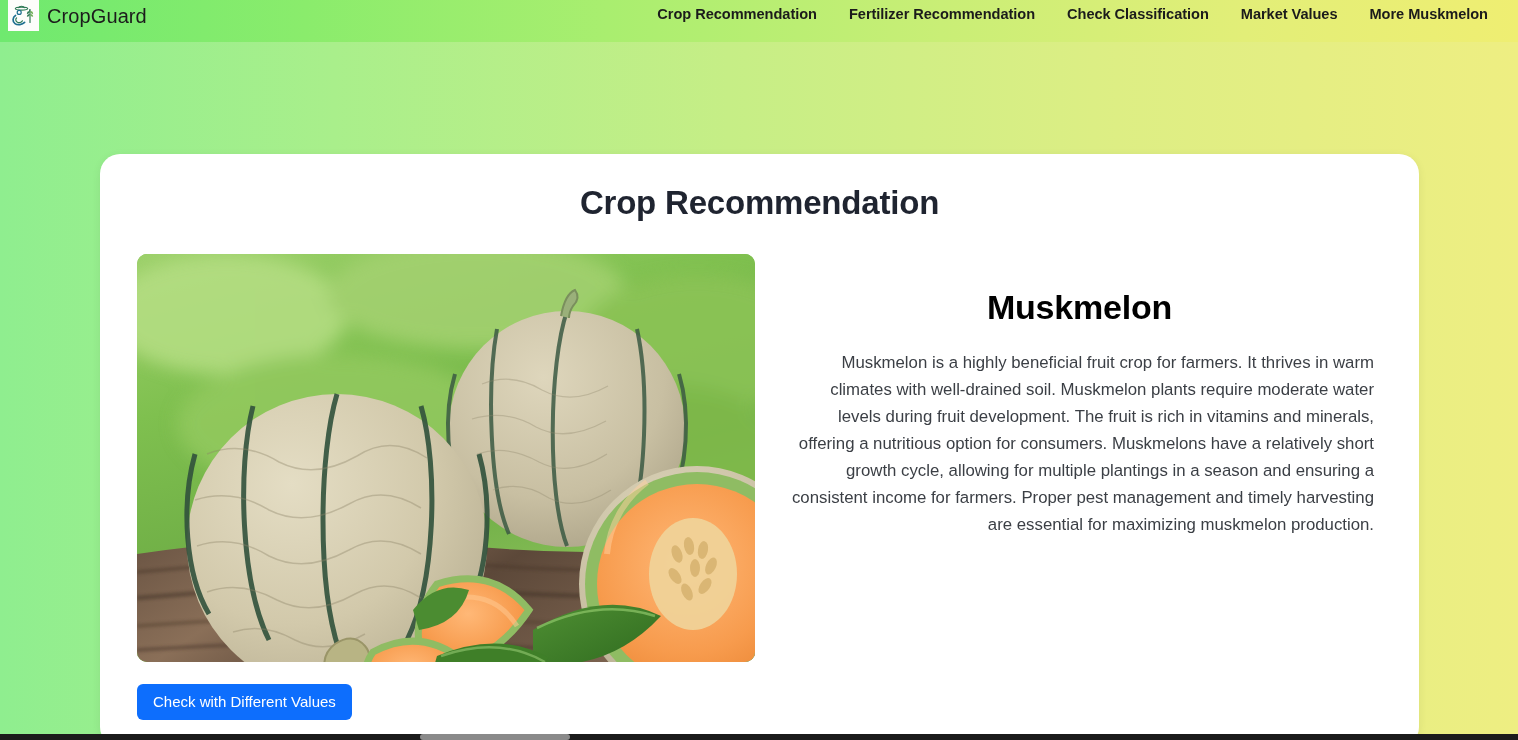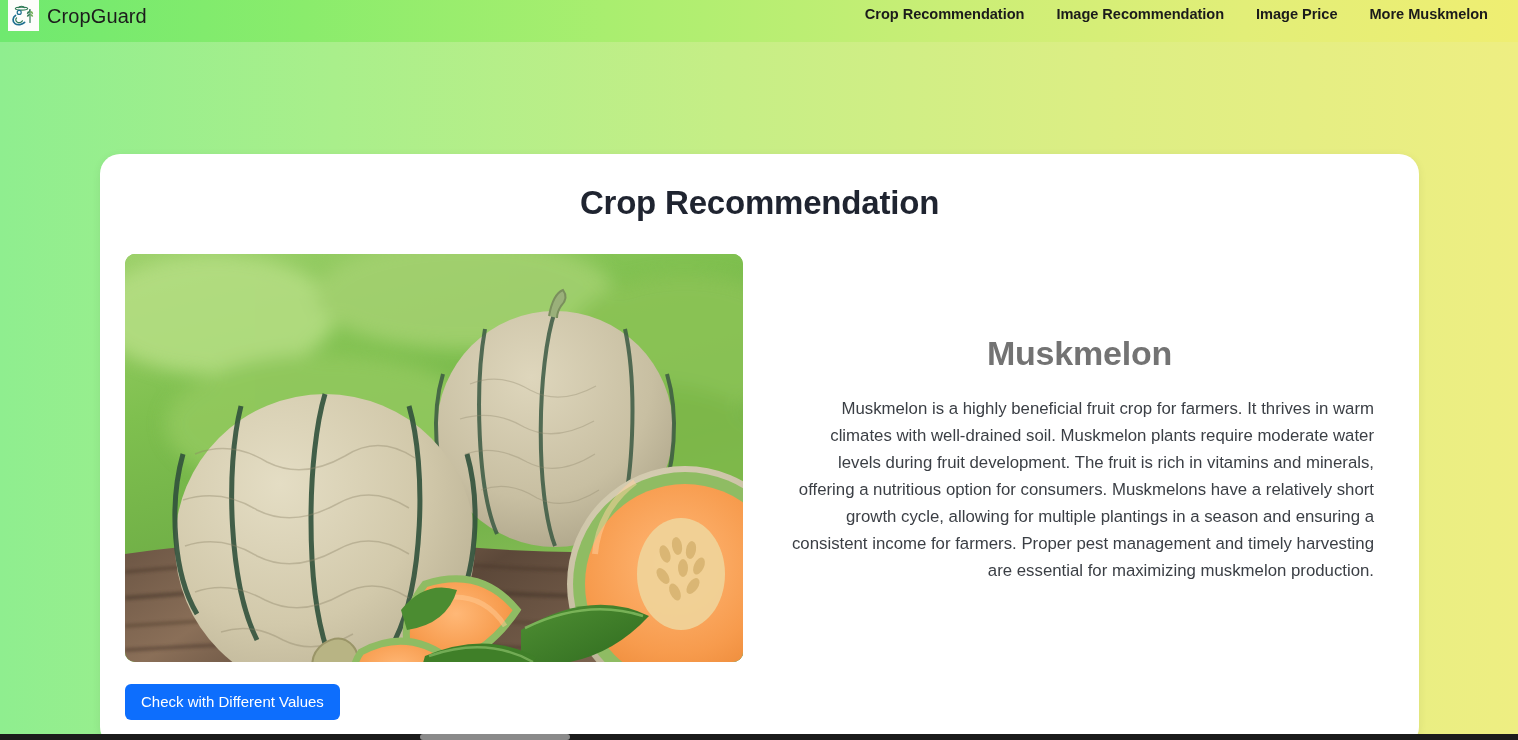--- a/index.html
+++ b/index.html
@@ -103,21 +103,21 @@
   .card-body {
     display: flex;
     align-items: flex-start;
     padding: 0;
     margin-top: 32px;
   }
 
   .col-left {
     width: 650px;
     flex: none;
-    padding-left: 25px;
+    padding-left: 37px;
   }
 
   .col-right {
     flex: 1;
     padding: 0 30px 0 20px;
   }
 
   
   .crop-photo {
     width: 618px;
@@ -143,22 +143,22 @@
     font-family: "Liberation Sans", sans-serif;
     cursor: pointer;
     line-height: 1.15;
   }
 
   
   .crop-name {
     text-align: center;
     font-size: 34px;
     font-weight: bold;
-    color: #737373;
-    margin-top: 80px;
+    color: #000000;
+    margin-top: 34px;
     letter-spacing: -0.2px;
   }
 
   .crop-desc {
     text-align: right;
     font-size: 16.8px;
     line-height: 27px;
     color: #3b3f45;
     margin-top: 22px;
     padding: 0 15px;
@@ -210,24 +210,27 @@
       </svg>
     </span>
     <span class="brand-name">CropGuard</span>
   </a>
 
   <ul class="nav-links">
     <li>
       <a class="nav-link" href="#">Crop Recommendation</a>
     </li>
     <li>
-      <a class="nav-link" href="#">Image Recommendation</a>
-    </li>
-    <li>
-      <a class="nav-link" href="#">Image Price</a>
+      <a class="nav-link" href="#">Fertilizer Recommendation</a>
+    </li>
+    <li>
+      <a class="nav-link" href="#">Check Classification</a>
+    </li>
+    <li>
+      <a class="nav-link" href="#">Market Values</a>
     </li>
     <li>
       <a class="nav-link" href="#">More Muskmelon</a>
     </li>
   </ul>
 </nav>
 
 <main class="page-wrap">
   <section class="card">
 

